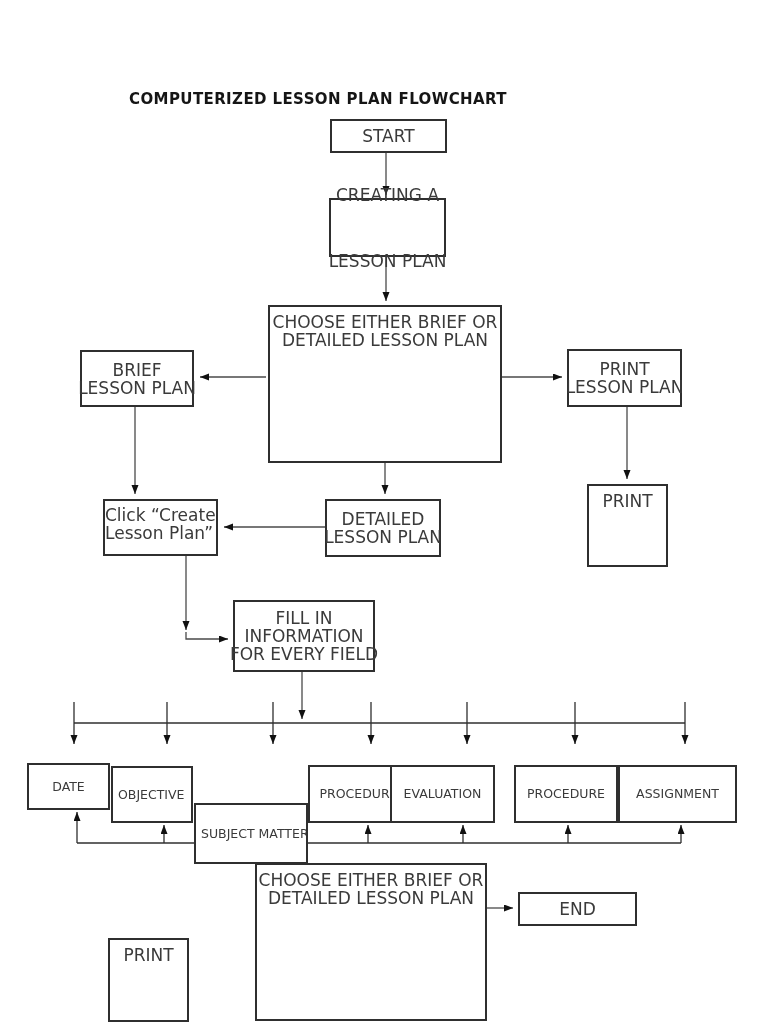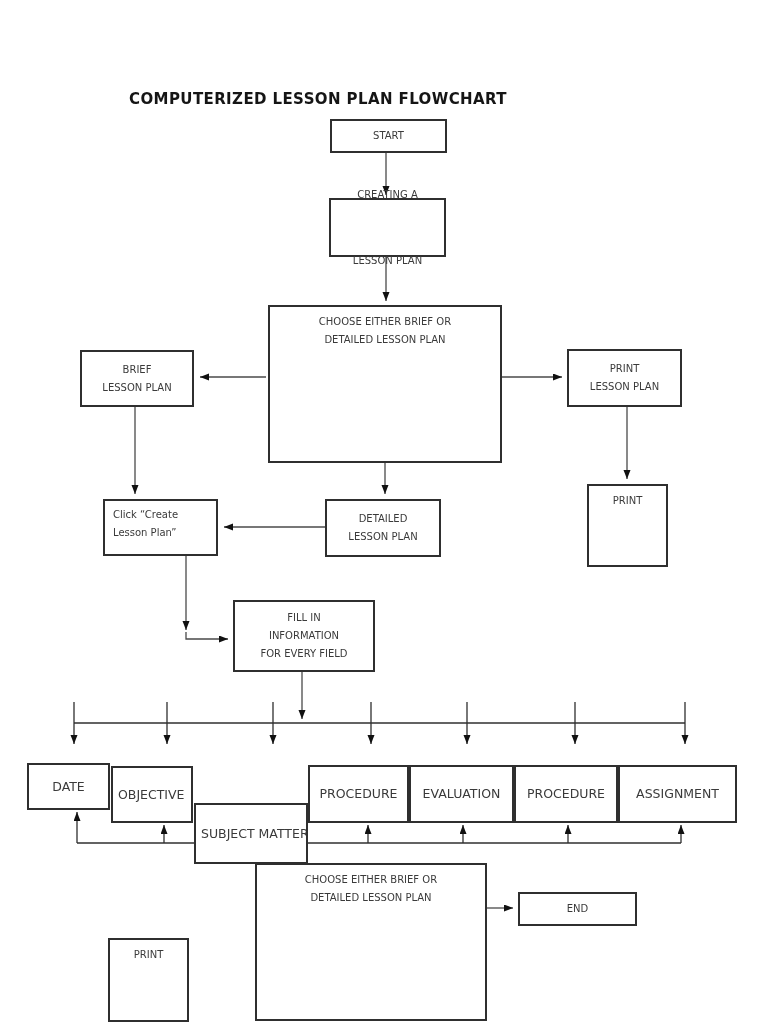--- a/index.html
+++ b/index.html
@@ -15,28 +15,28 @@
   .box{
     position:absolute;
     border:2px solid #2f2f2f;
     background:#ffffff;
     box-sizing:border-box;
     display:flex;
     flex-direction:column;
     align-items:center;
     justify-content:center;
     text-align:center;
-    font-size:10px;
+    font-size:17px;
     line-height:18px;
     color:#3a3a3a;
     z-index:1;
   }
   .box .line{display:block;white-space:nowrap;}
   .top-text{justify-content:flex-start;padding-top:6px;}
-  .left-text{align-items:flex-start;text-align:left;padding:5px 4px 0 8px;}
+  .left-text{align-items:flex-start;text-align:left;padding:5px 4px 0 0;}
   .field{
     font-size:12.5px;
     flex-direction:row;
     white-space:nowrap;
     overflow:hidden;
   }
   .clip-left{justify-content:flex-start;padding-left:5px;}
   #title{
     position:absolute;
     left:0;top:90px;width:636px;
@@ -54,21 +54,21 @@
   #n-brief{left:80px;top:350px;width:114px;height:57px;}
   #n-plp{left:567px;top:349px;width:115px;height:58px;}
   #n-print-right{left:587px;top:484px;width:81px;height:83px;}
   #n-detailed{left:325px;top:499px;width:116px;height:58px;}
   #n-click{left:103px;top:499px;width:115px;height:57px;}
   #n-fillin{left:233px;top:600px;width:142px;height:72px;}
   #n-date{left:27px;top:763px;width:83px;height:47px;}
   #n-objective{left:111px;top:766px;width:82px;height:57px;}
   #n-subject{left:194px;top:763px;width:114px;height:61px;margin-top:40px;}
   #n-procedure1{left:308px;top:765px;width:101px;height:58px;}
-  #n-evaluation{left:409px;top:765px;width:105px;height:58px;}
+  #n-evaluation{left:390px;top:765px;width:105px;height:58px;}
   #n-procedure2{left:514px;top:765px;width:104px;height:58px;}
   #n-assignment{left:618px;top:765px;width:119px;height:58px;}
   #n-choose-bottom{left:255px;top:863px;width:232px;height:158px;}
   #n-end{left:518px;top:892px;width:119px;height:34px;}
   #n-print-bottom{left:108px;top:938px;width:81px;height:84px;}
   .wire{stroke:#4a4a4a;stroke-width:1.3;fill:none;}
   .rail{stroke:#2f2f2f;stroke-width:1.3;fill:none;}
 </style>
 </head>
 <body>

